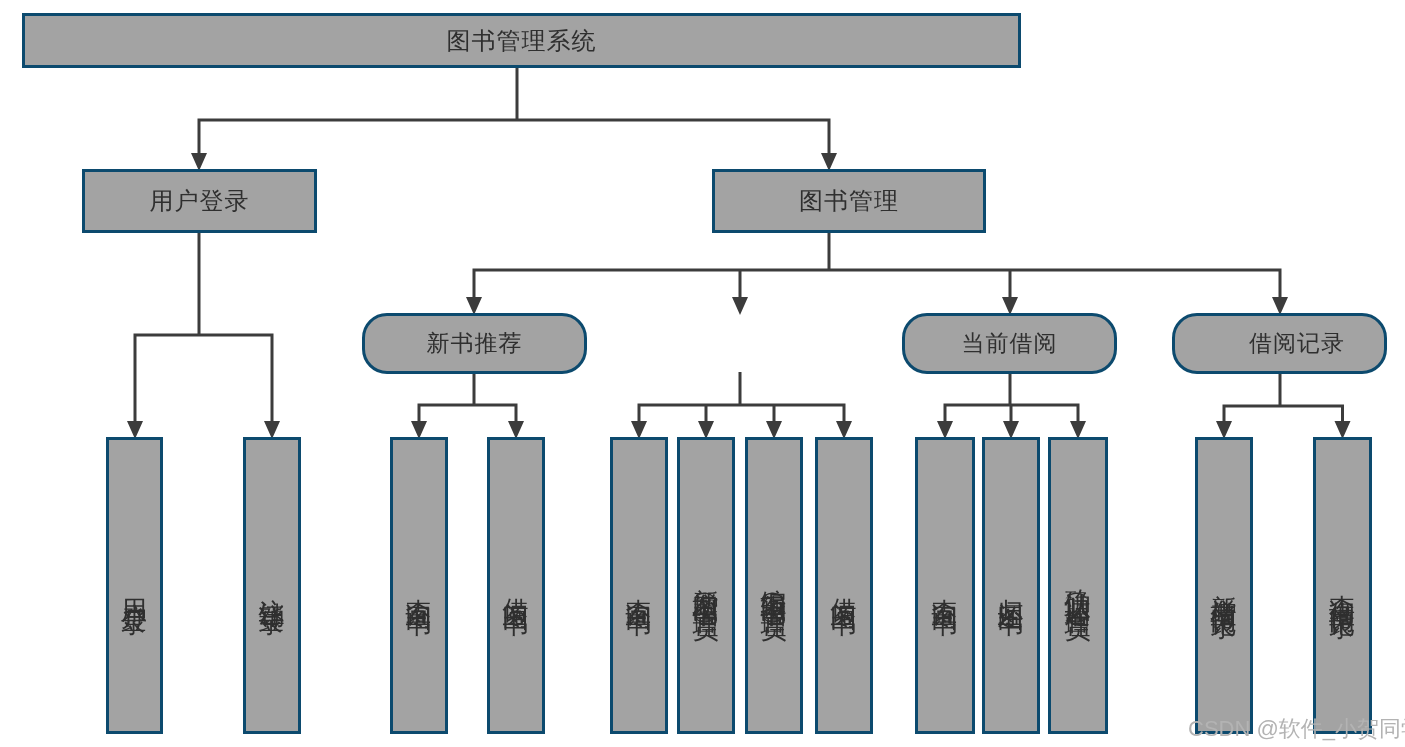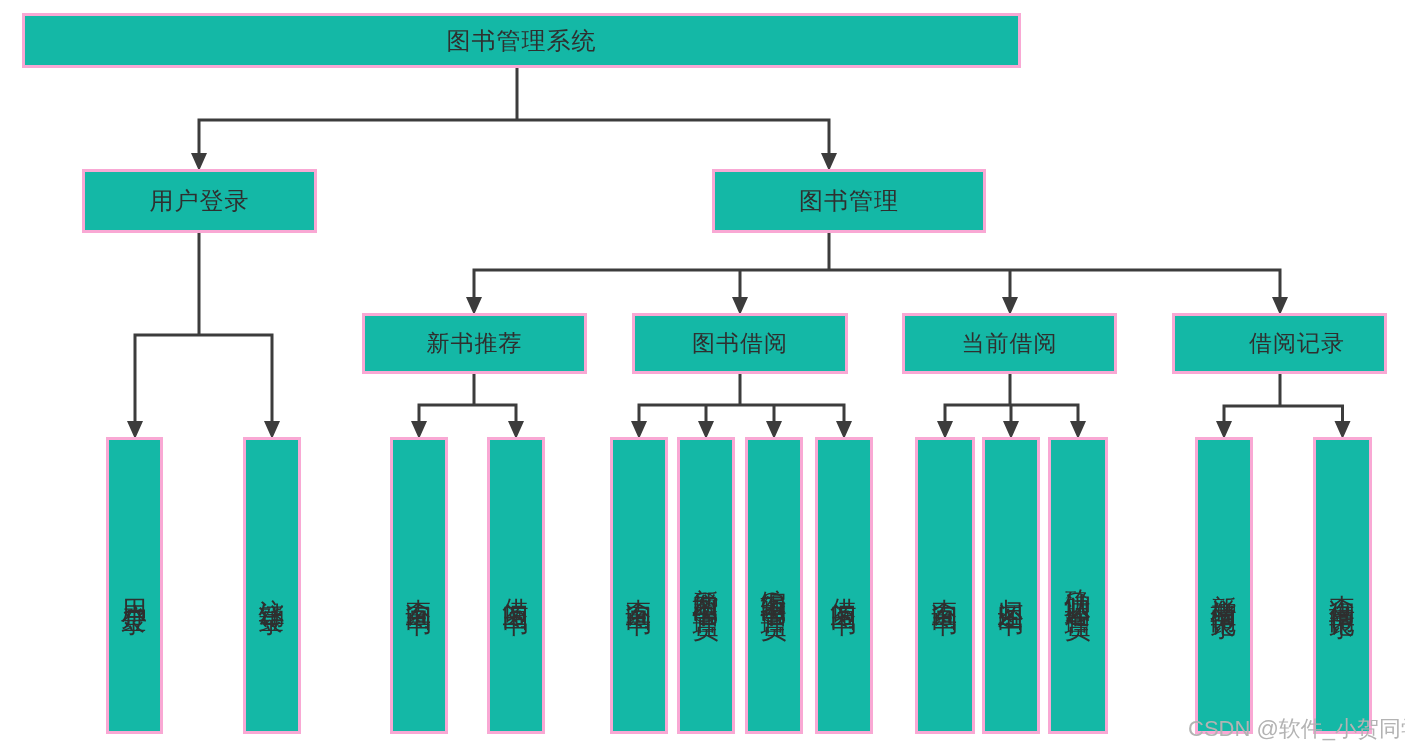--- a/index.html
+++ b/index.html
@@ -12,29 +12,29 @@
     overflow: hidden;
   }
   .wires {
     position: absolute;
     left: 0; top: 0;
     width: 1405px; height: 747px;
   }
   .node, .leaf {
     position: absolute;
     box-sizing: border-box;
-    background: #14b8a6;
-    border: 3px solid #f9a8d4;
+    background: #a3a3a3;
+    border: 3px solid #0c4a6e;
     display: flex;
     align-items: center;
     justify-content: center;
     color: #2f2f2f;
   }
   .node { font-size: 24px; letter-spacing: 1px; }
-  .lv3  { font-size: 23px; }
+  .lv3  { font-size: 23px; border-radius: 25px; }
   .leaf {
     writing-mode: vertical-rl;
     text-orientation: mixed;
     font-size: 26px;
     letter-spacing: 4px;
     line-height: 1;
   }
   
   .n-root   { left: 22px;   top: 13px;  width: 999px; height: 55px; }
   .n-login  { left: 82px;   top: 169px; width: 235px; height: 64px; }
@@ -101,23 +101,20 @@
   <div class="node n-login">
     <span>用户登录</span>
   </div>
   <div class="node n-mgmt">
     <span>图书管理</span>
   </div>
 
   <div class="node lv3 n-rec">
     <span>新书推荐</span>
   </div>
-  <div class="node lv3 n-borrow">
-    <span>图书借阅</span>
-  </div>
   <div class="node lv3 n-cur">
     <span>当前借阅</span>
   </div>
   <div class="node lv3 n-hist">
     <span>借阅记录</span>
   </div>
 
   <div class="leaf l1">
     <span>用户登录</span>
   </div>

